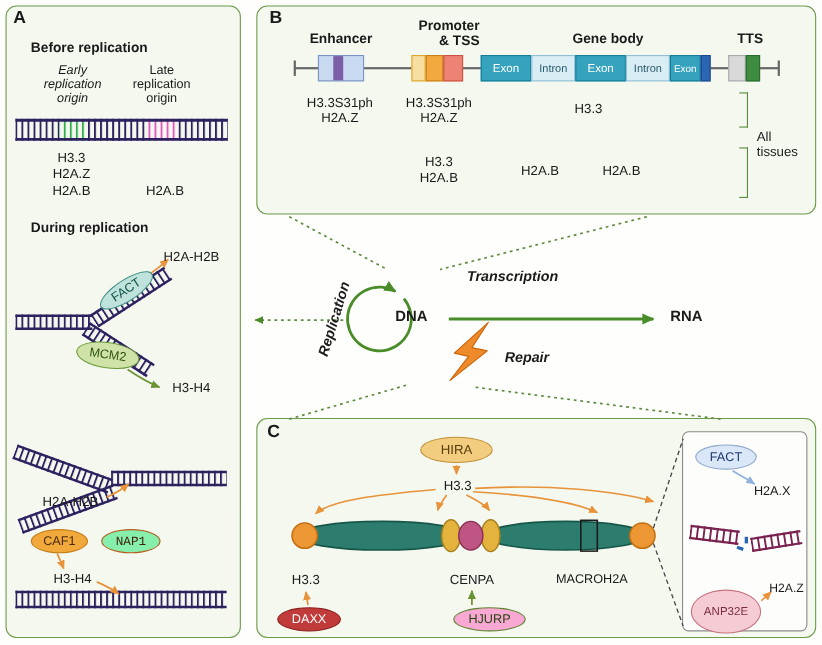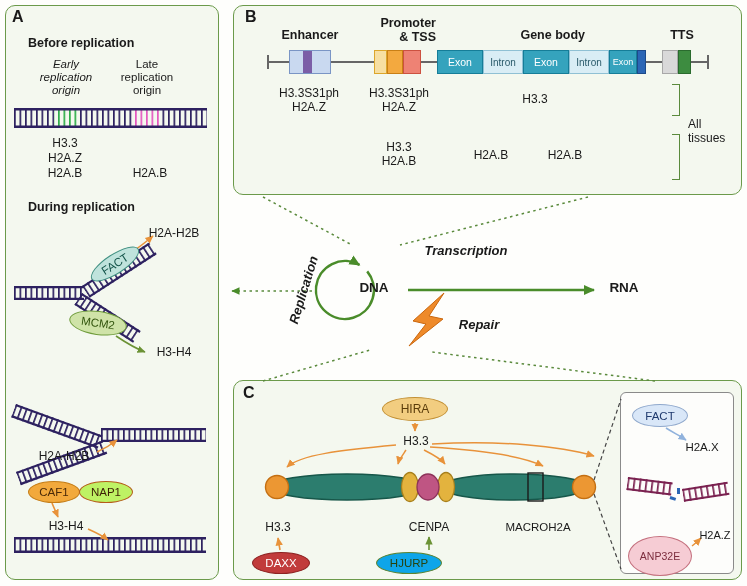--- a/index.html
+++ b/index.html
@@ -184,21 +184,21 @@
   <div class="lbl" style="left:122px;top:166px;width:56px;">H2A.B</div>
 
   <div class="lbl title" style="left:28px;top:200px;width:170px;">During replication</div>
   <div class="oval" style="left:87px;top:254px;width:56px;height:20px;background:#bfe3dc;border:1.5px solid #3f8f80;color:#14544a;transform:rotate(-33deg);">FACT</div>
   <div class="oval" style="left:69px;top:311px;width:58px;height:24px;background:#cfe3a8;border:1.5px solid #6f9c3b;color:#33550e;transform:rotate(8deg);">MCM2</div>
   <div class="lbl" style="left:142px;top:226px;width:64px;">H2A-H2B</div>
   <div class="lbl" style="left:150px;top:345px;width:48px;">H3-H4</div>
 
   <div class="lbl" style="left:32px;top:449px;width:64px;">H2A-H2B</div>
   <div class="oval" style="left:28px;top:481px;width:52px;height:22px;background:#f2a93c;border:1.5px solid #c47d18;color:#4a2a08;">CAF1</div>
-  <div class="oval" style="left:79px;top:481px;width:54px;height:22px;background:#bef264;border:1.5px solid #b55c1a;color:#3d1f05;">NAP1</div>
+  <div class="oval" style="left:92px;top:481px;width:54px;height:22px;background:#86efac;border:1.5px solid #b55c1a;color:#3d1f05;font-family:Liberation Mono, monospace;">NAP1</div>
   <div class="lbl" style="left:40px;top:519px;width:52px;">H3-H4</div>
 
   <div class="lbl plabel" style="left:245px;top:10px;width:24px;text-align:left;">B</div>
 
   <div class="abs" style="left:268px;top:61px;width:440px;height:2px;background:#666;z-index:2;"></div>
   <div class="abs" style="left:267px;top:55px;width:2px;height:14px;background:#666;z-index:2;"></div>
   <div class="abs" style="left:707px;top:55px;width:2px;height:14px;background:#666;z-index:2;"></div>
 
   <div class="lbl title" style="left:275px;top:28px;width:70px;text-align:center;">Enhancer</div>
   <div class="lbl title pre" style="left:362px;top:16px;width:74px;text-align:right;">Promoter
@@ -242,20 +242,20 @@
   <div class="lbl" style="left:600px;top:281px;width:48px;font-weight:700;font-size:13.5px;">RNA</div>
   <div class="lbl ital" style="left:448px;top:318px;width:62px;">Repair</div>
 
   <div class="lbl plabel" style="left:243px;top:386px;width:24px;text-align:left;">C</div>
   <div class="oval" style="left:382px;top:397px;width:66px;height:24px;background:#f2cd80;border:1.5px solid #c29035;color:#5a3c0a;font-size:12px;">HIRA</div>
   <div class="lbl" style="left:394px;top:434px;width:44px;">H3.3</div>
   <div class="lbl" style="left:254px;top:520px;width:48px;">H3.3</div>
   <div class="lbl" style="left:402px;top:520px;width:54px;">CENPA</div>
   <div class="lbl" style="left:496px;top:520px;width:84px;font-size:11.5px;">MACROH2A</div>
   <div class="oval" style="left:252px;top:552px;width:58px;height:22px;background:#c13b3b;border:1.5px solid #8c2222;color:#ffffff;">DAXX</div>
-  <div class="oval" style="left:376px;top:552px;width:66px;height:22px;background:#0ea5e9;border:1.5px solid #5e8430;color:#27430e;text-align:right;">HJURP</div>
+  <div class="oval" style="left:412px;top:552px;width:66px;height:22px;background:#f9a8d4;border:1.5px solid #5e8430;color:#27430e;text-align:right;">HJURP</div>
 
   <div class="oval" style="left:632px;top:404px;width:56px;height:23px;background:#d9e7f8;border:1.5px solid #8fa8cc;color:#1f3a6e;">FACT</div>
   <div class="lbl" style="left:674px;top:440px;width:56px;font-size:11.5px;">H2A.X</div>
   <div class="oval" style="left:628px;top:536px;width:64px;height:40px;background:#f6ccd4;border:1.5px solid #c4707e;color:#7c2d3e;font-size:10.5px;">ANP32E</div>
   <div class="lbl" style="left:696px;top:528px;width:38px;font-size:11px;">H2A.Z</div>
 
 </div>
 
 </body></html>

